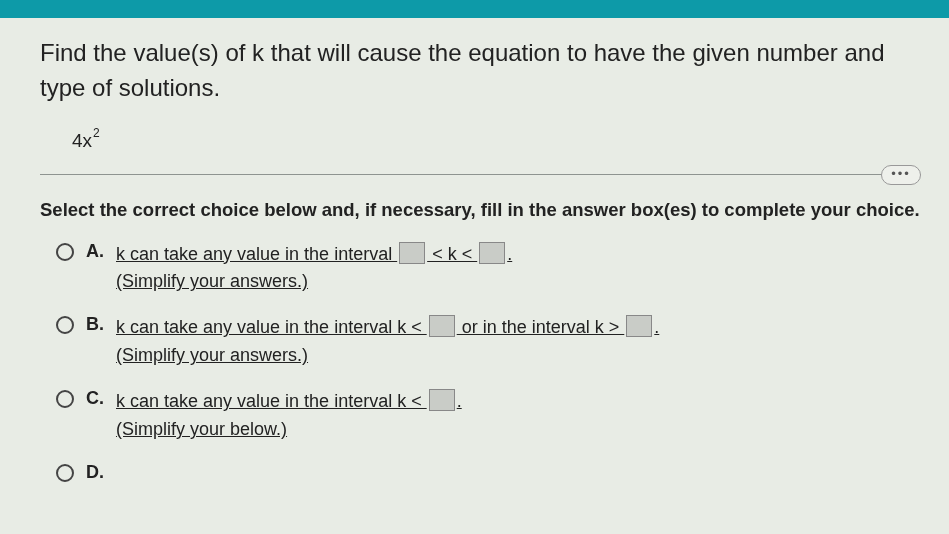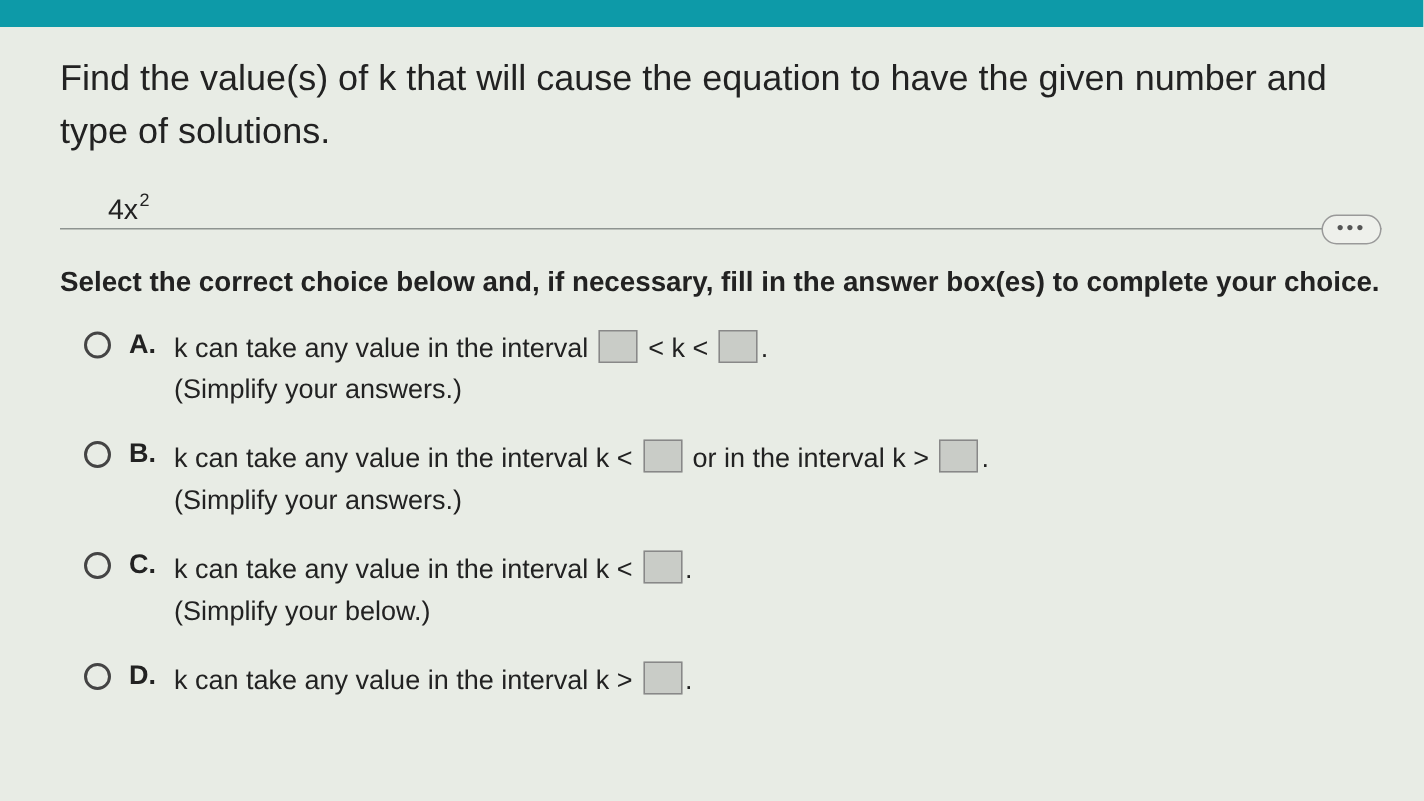--- a/index.html
+++ b/index.html
@@ -22,20 +22,21 @@
     padding: 18px 28px 0 40px;
   }
   .question-text {
     font-size: 24px;
     line-height: 1.45;
     margin-bottom: 24px;
   }
   .equation-row {
     margin-left: 32px;
     margin-top: 10px;
+    margin-bottom: 22px;
     font-size: 19px;
     display: flex;
     align-items: flex-end;
   }
   .eqn-4x { display:inline-block; position: relative; }
   .eqn-sup { font-size: 12px; position: relative; top: -12px; left:1px;}
   .divider {
     position: relative;
     border-top: 1px solid #8e9490;
     margin: 0 0 24px 0;
@@ -79,20 +80,21 @@
   }
   .choice-label {
     font-weight: bold;
     margin: 0 10px 0 12px;
     font-size: 18px;
     min-width: 20px;
   }
   .choice-body {
     font-size: 18px;
     line-height: 1.55;
+    text-decoration: underline;
   }
   .hint {
     display: block;
   }
   .inputbox {
     display: inline-block;
     width: 26px;
     height: 22px;
     background: #c9ccc7;
     border: 1px solid #888;
@@ -144,18 +146,15 @@
     <div class="choice-label">C.</div>
     <div class="choice-body">
       <span>k can take any value in the interval k &lt; </span><span class="inputbox"></span><span>.</span>
       <span class="hint">(Simplify your below.)</span>
     </div>
   </div>
 
   <div class="choice">
     <div class="radio"></div>
     <div class="choice-label">D.</div>
-    <div class="choice-body">
-      <span>k can take any value in the interval k &gt; </span><span class="inputbox"></span><span>.</span>
-    </div>
   </div>
 
 </div>
 
 </body></html>

